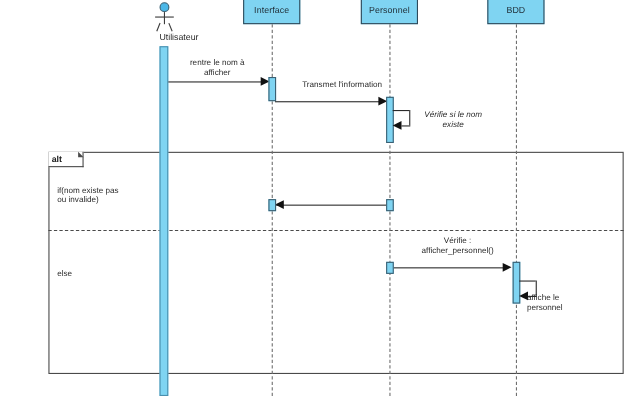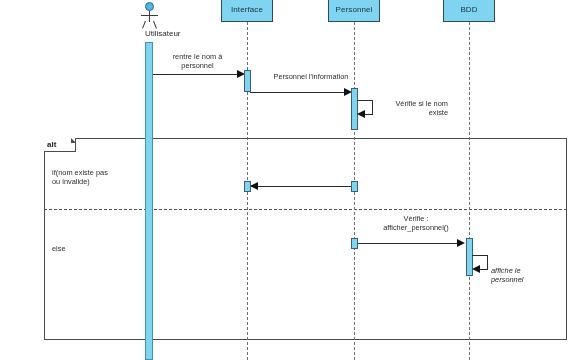--- a/index.html
+++ b/index.html
@@ -237,55 +237,55 @@
     <span>Personnel</span>
   </div>
   <div class="lifeline-stem" style="left:354px; top:22px; height:338px;"></div>
 
   <div class="lifeline-box" style="left:443px; top:-4px; width:52px; height:26px;">
     <span>BDD</span>
   </div>
   <div class="lifeline-stem" style="left:469px; top:22px; height:338px;"></div>
 
   <div class="msg-label" style="left:155px; top:52px; width:85px;">rentre le nom à
-personnel</div>
+afficher</div>
   <div class="msg-line" style="left:153px; top:74px; width:85px;"></div>
   <div class="arrow-right" style="left:237px; top:70px;"></div>
 
   <div class="activation" style="left:243.5px; top:70px; width:7px; height:22px;"></div>
 
-  <div class="msg-label" style="left:256px; top:72px; width:110px;">Personnel l'information</div>
+  <div class="msg-label" style="left:256px; top:72px; width:110px;">Transmet l'information</div>
   <div class="msg-line" style="left:250px; top:92px; width:95px;"></div>
   <div class="arrow-right" style="left:344px; top:88px;"></div>
 
   <div class="activation" style="left:350.5px; top:88px; width:7px; height:42px;"></div>
 
   <div class="self-loop" style="left:357px; top:100px;">
     <div class="seg-top" style="left:0px; top:0px; width:15px;"></div>
     <div class="seg-right" style="left:15px; top:0px; height:14px;"></div>
     <div class="seg-bottom" style="left:8px; top:14px; width:8px;"></div>
   </div>
   <div class="arrow-left" style="left:357px; top:110px;"></div>
-  <div class="msg-label" style="left:376px; top:99px; width:72px; text-align:right;">Vérifie si le nom
+  <div class="msg-label" style="left:376px; top:99px; width:72px; text-align:center;font-style:italic;">Vérifie si le nom
 existe</div>
 
   <div class="msg-line" style="left:250px; top:186px; width:101px;"></div>
   <div class="arrow-left" style="left:250px; top:182px;"></div>
   <div class="activation" style="left:243.5px; top:181px; width:7px; height:11px;"></div>
   <div class="activation" style="left:350.5px; top:181px; width:7px; height:11px;"></div>
 
   <div class="msg-label" style="left:360px; top:214px; width:112px;">Vérifie :
 afficher_personnel()</div>
   <div class="msg-line" style="left:357px; top:243px; width:101px;"></div>
   <div class="arrow-right" style="left:457px; top:239px;"></div>
   <div class="activation" style="left:350.5px; top:238px; width:7px; height:11px;"></div>
   <div class="activation" style="left:465.5px; top:238px; width:7px; height:38px;"></div>
 
   <div class="self-loop" style="left:472px; top:255px;">
     <div class="seg-top" style="left:0px; top:0px; width:15px;"></div>
     <div class="seg-right" style="left:15px; top:0px; height:14px;"></div>
     <div class="seg-bottom" style="left:8px; top:14px; width:8px;"></div>
   </div>
   <div class="arrow-left" style="left:472px; top:265px;"></div>
-  <div class="msg-label" style="left:491px; top:266px; width:64px; text-align:left;font-style:italic;">affiche le
+  <div class="msg-label" style="left:479px; top:266px; width:64px; text-align:left;">affiche le
 personnel</div>
 
 </div>
 
 </body></html>

